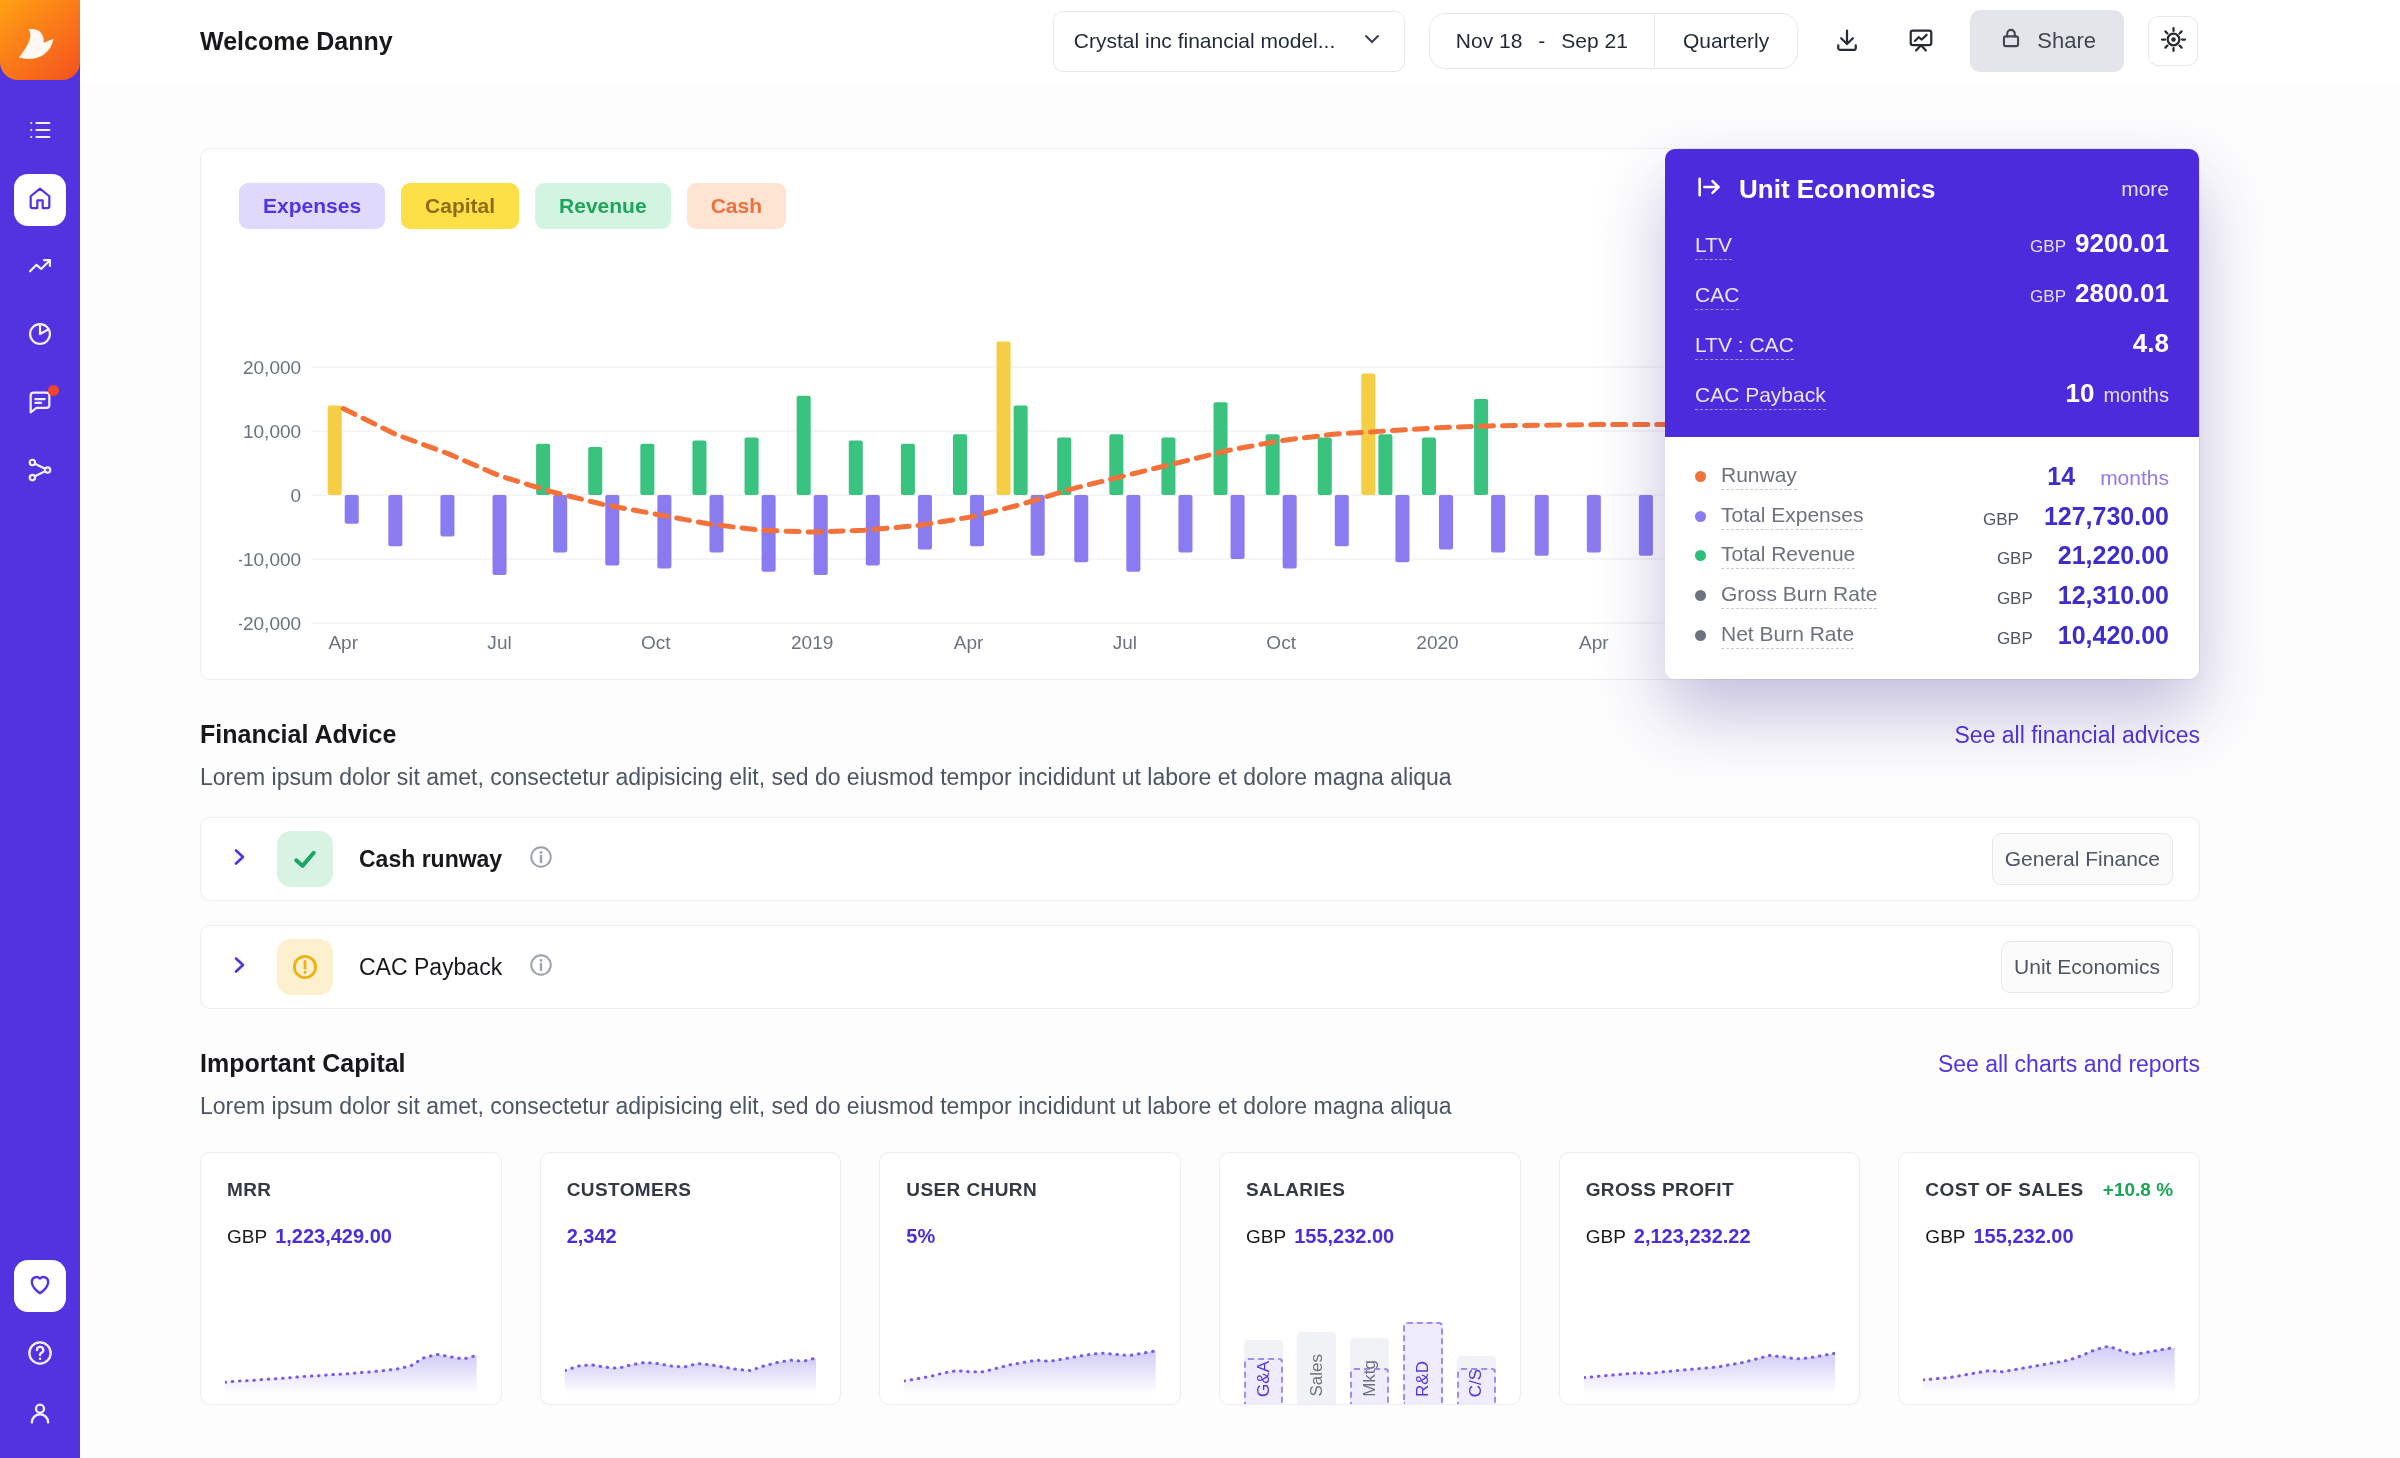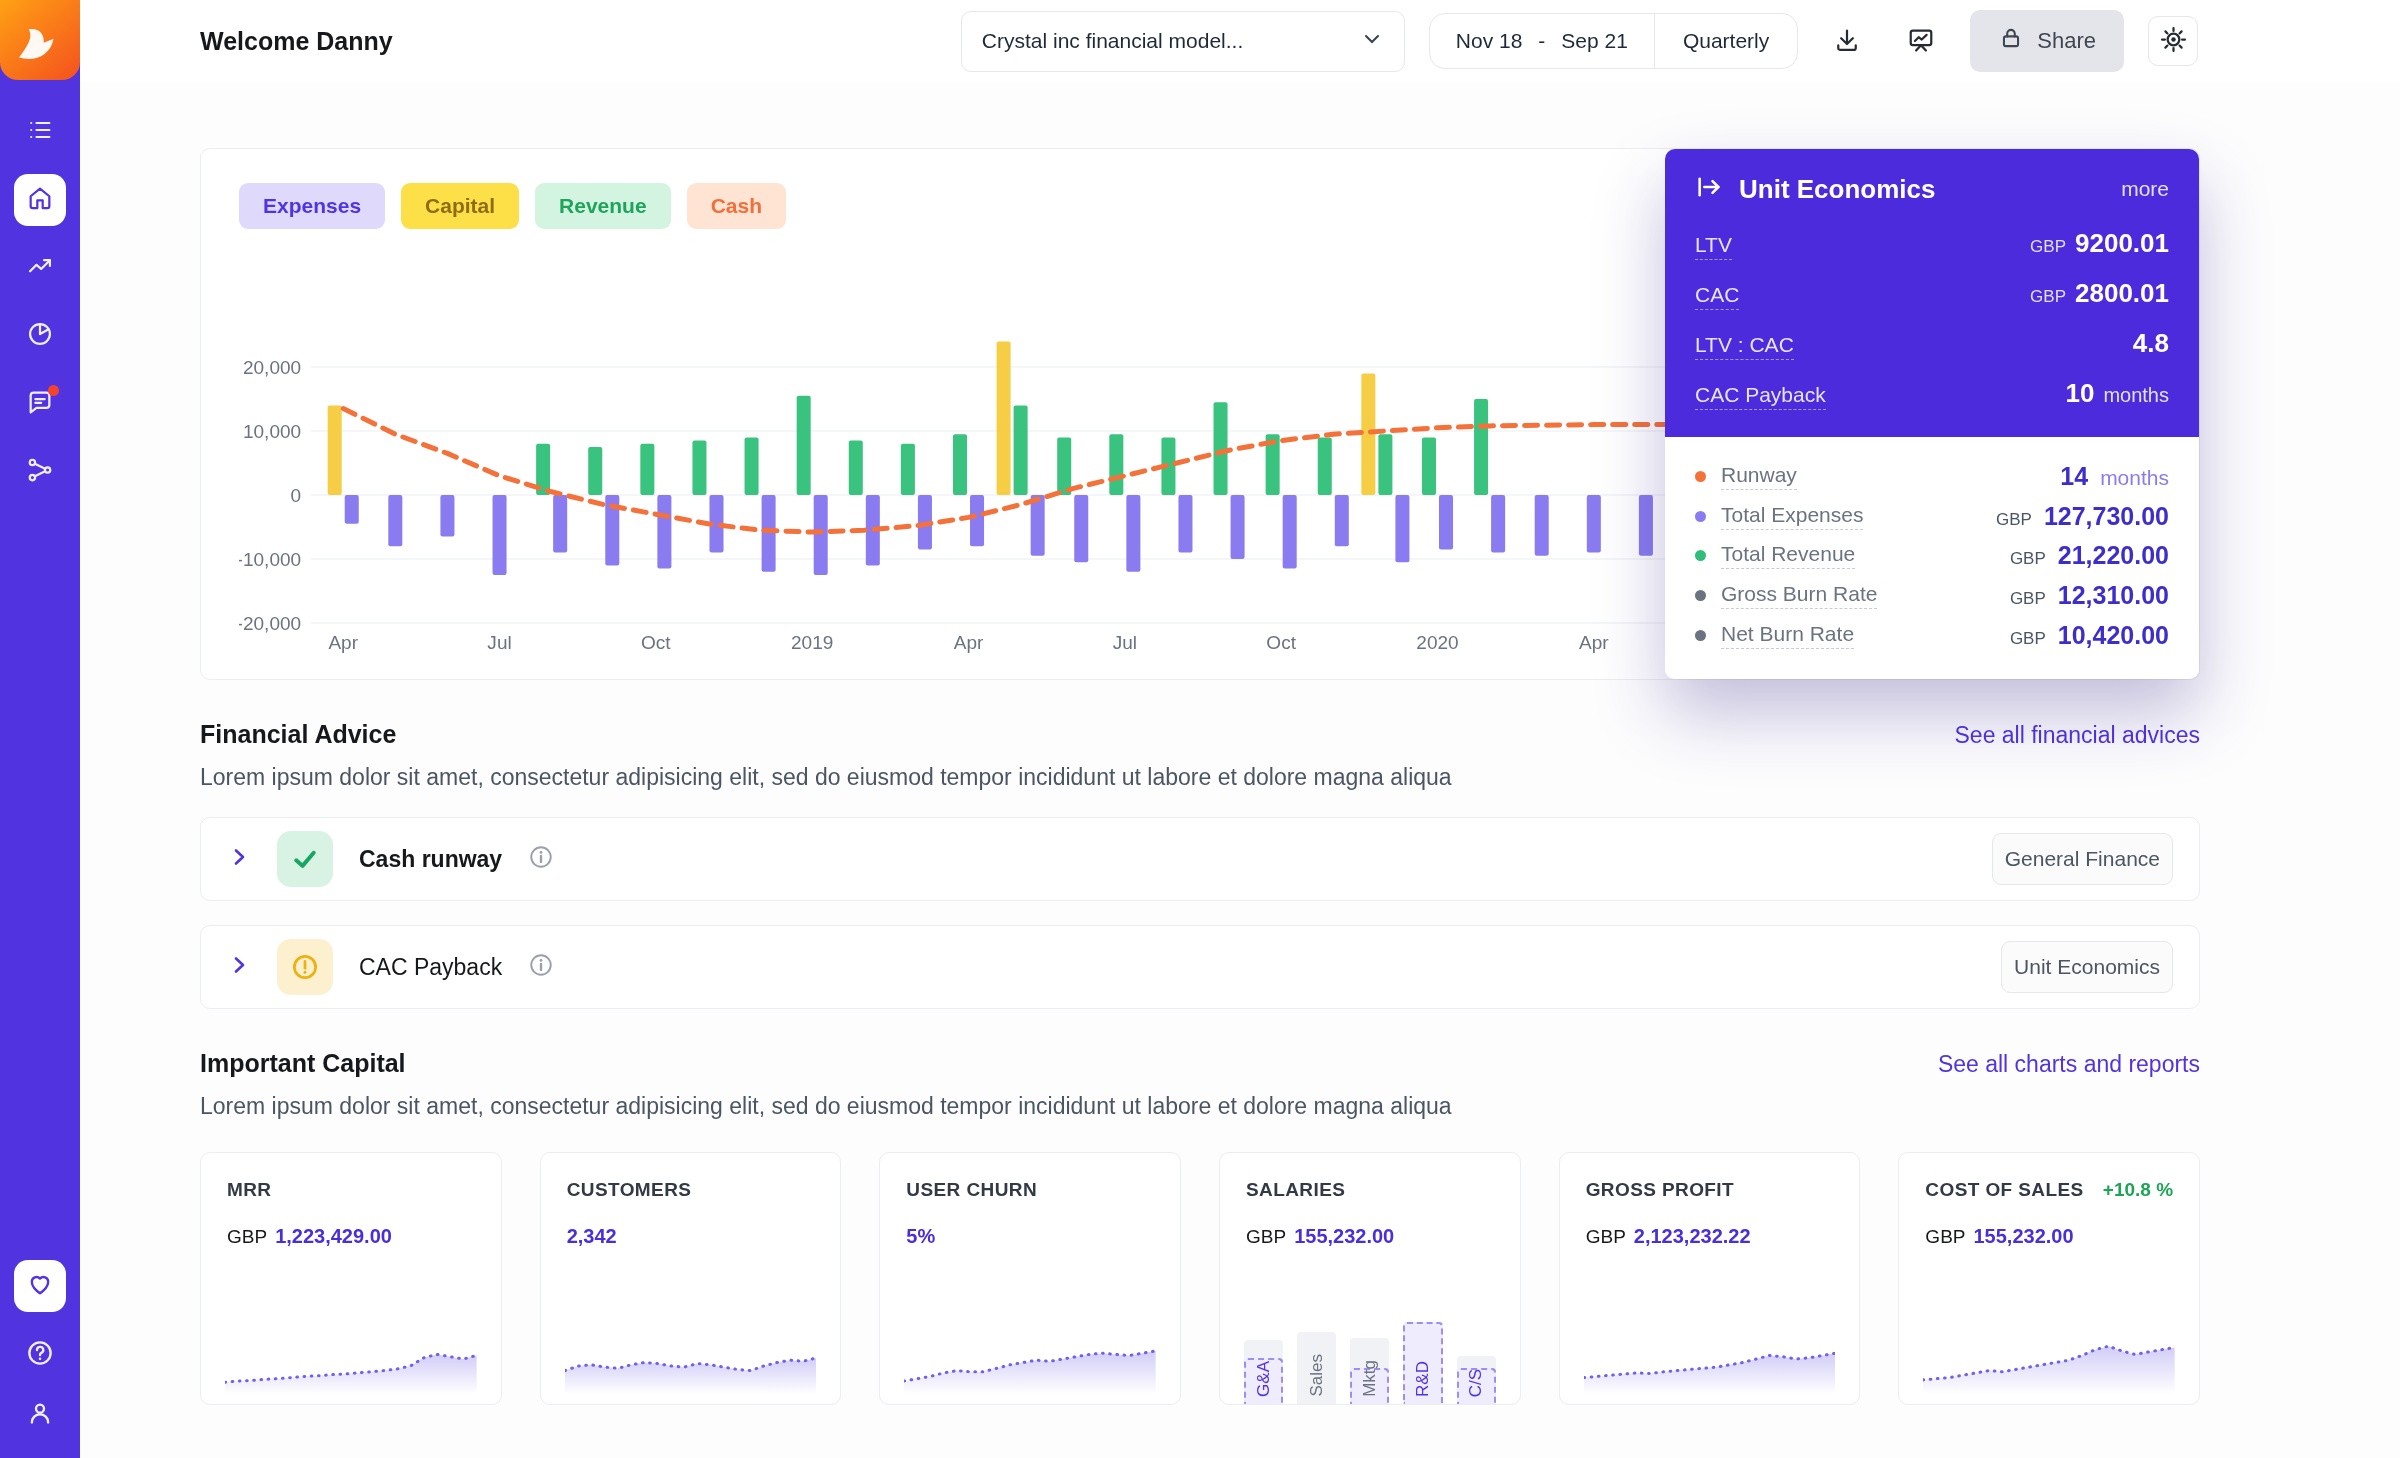--- a/index.html
+++ b/index.html
@@ -19,21 +19,21 @@
   .tile { width:52px; height:52px; background:#fff; border-radius:14px; display:flex; align-items:center; justify-content:center; cursor:pointer; }
   .tile svg { stroke:#5233E0; fill:none; stroke-width:2; stroke-linecap:round; stroke-linejoin:round; }
   .sb-plain { cursor:pointer; }
   .sb-plain svg { stroke:#fff; fill:none; stroke-width:1.9; stroke-linecap:round; stroke-linejoin:round; opacity:.92; }
 
   
   .main { flex:1; display:flex; flex-direction:column; background:#FDFDFE; min-width:0; }
   header { height:82px; background:#fff; display:flex; align-items:center; padding:0 202px 0 120px; flex-shrink:0; }
   .welcome { font-size:25px; font-weight:700; color:#17181C; }
   .h-controls { margin-left:auto; display:flex; align-items:center; gap:24px; }
-  .select { display:flex; align-items:center; justify-content:space-between; width:444px; border:1px solid #E6E7EB; border-radius:10px; padding:15px 20px; font-size:21px; color:#1F2937; cursor:pointer; background:#fff; }
+  .select { display:flex; align-items:center; justify-content:space-between; width:352px; border:1px solid #E6E7EB; border-radius:10px; padding:15px 20px; font-size:21px; color:#1F2937; cursor:pointer; background:#fff; }
   .range-group { display:flex; align-items:stretch; border:1px solid #E6E7EB; border-radius:16px; background:#fff; overflow:hidden; }
   .range-seg { padding:15px 26px; display:flex; gap:16px; font-size:21px; color:#1F2937; align-items:center; cursor:pointer; }
   .vdiv { width:1px; background:#E6E7EB; }
   .q-seg { padding:15px 28px; font-size:21px; color:#1F2937; display:flex; align-items:center; cursor:pointer; }
   .icon-btn { width:50px; height:50px; background:transparent; border:none; display:flex; align-items:center; justify-content:center; cursor:pointer; border-radius:10px; }
   .icon-btn.bordered { border:1px solid #E6E7EB; background:#fff; }
   .share { display:flex; gap:13px; align-items:center; background:#E4E5EA; border:none; border-radius:10px; padding:15px 28px; font-size:22px; color:#3F4650; cursor:pointer; }
 
   
   .content { padding:66px 200px 0 120px; }
@@ -57,21 +57,21 @@
   .ue-row { display:flex; align-items:baseline; padding:9px 0; }
   .ue-label { font-size:21px; color:#E9E4FE; border-bottom:1px dashed rgba(255,255,255,.5); padding-bottom:2px; cursor:pointer; }
   .ue-val { margin-left:auto; display:flex; align-items:baseline; gap:9px; }
   .ue-val .cur { font-size:17px; color:rgba(255,255,255,.85); }
   .ue-val b { font-size:26px; font-weight:700; }
   .ue-val .unit { font-size:20px; color:rgba(255,255,255,.85); }
   .ue-bottom { flex:1; padding:14px 30px 18px; display:flex; flex-direction:column; justify-content:space-evenly; background:#fff; }
   .bd-row { display:flex; align-items:center; }
   .dot { width:11px; height:11px; border-radius:50%; display:inline-block; margin-right:15px; flex-shrink:0; }
   .bd-label { font-size:21px; color:#6B7280; border-bottom:1px dashed #C9CCD4; padding-bottom:2px; cursor:pointer; }
-  .bd-val { margin-left:auto; display:flex; align-items:baseline; gap:12px; }
+  .bd-val { margin-left:auto; display:flex; align-items:baseline; gap:25px; }
   .bd-val .cur { font-size:17px; color:#4B5563; }
   .bd-val b { font-size:25px; font-weight:700; color:#3D2ECC; }
   .bd-val .unit { font-size:21px; color:#8A7CEB; }
 
   
   .section-head { display:flex; align-items:baseline; margin-top:40px; }
   .section-head h2 { font-size:25px; font-weight:700; color:#17181C; }
   .section-link { margin-left:auto; font-size:23px; color:#5233E0; cursor:pointer; text-decoration:none; }
   .section-sub { margin-top:15px; font-size:23px; color:#4B5563; }
 

